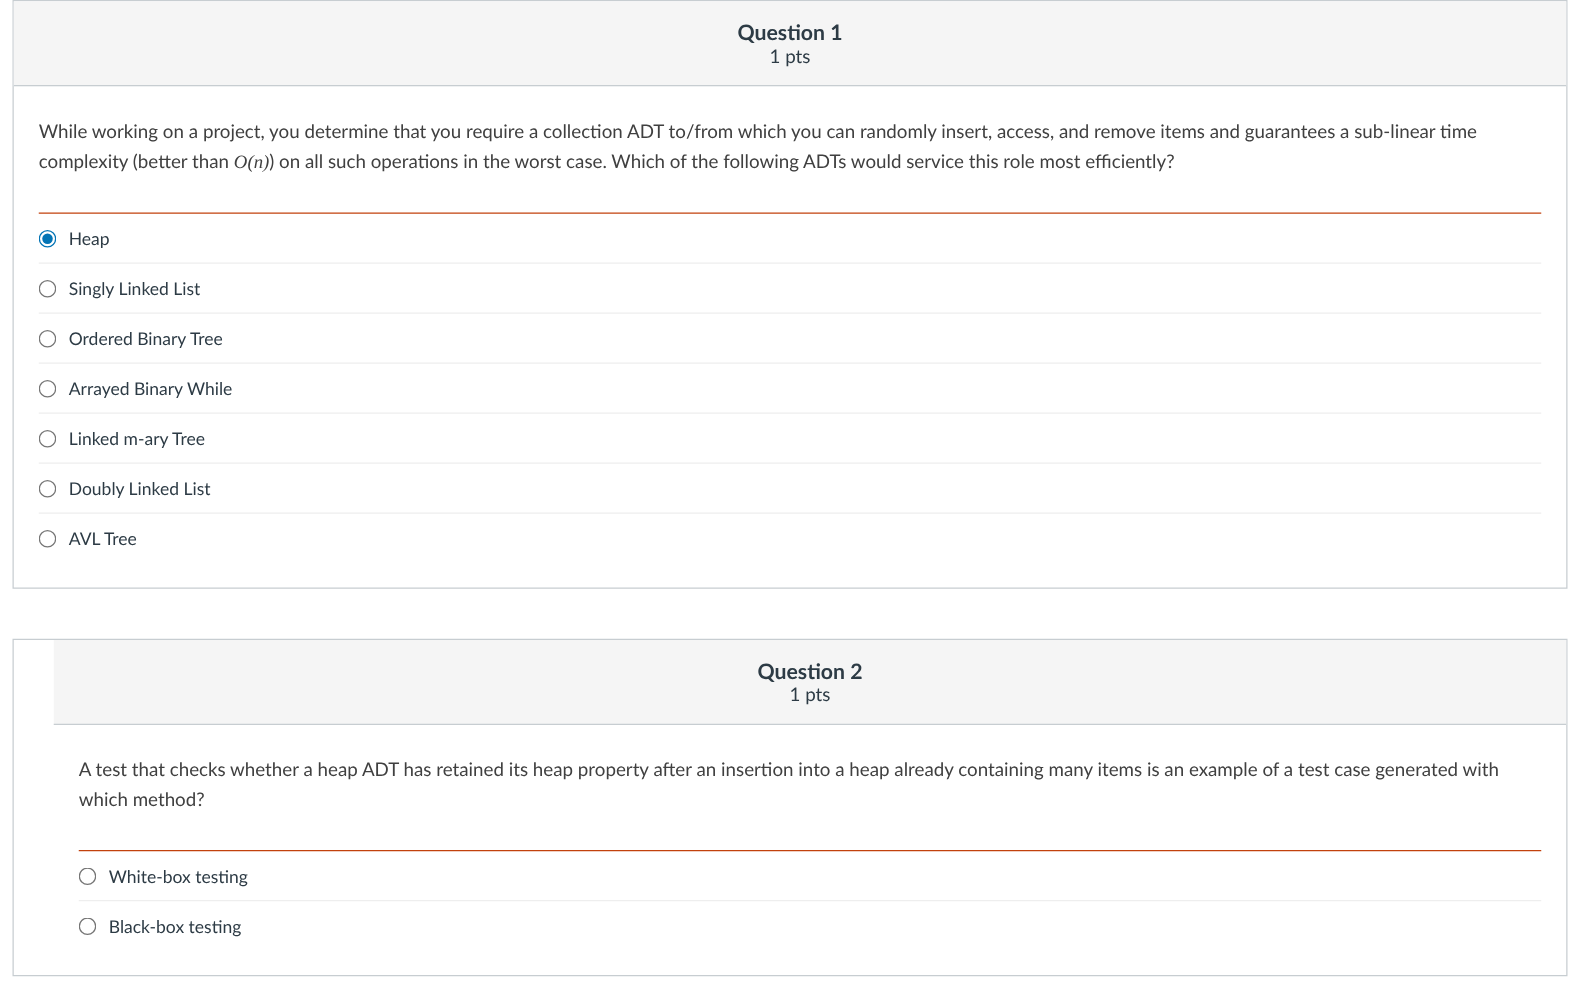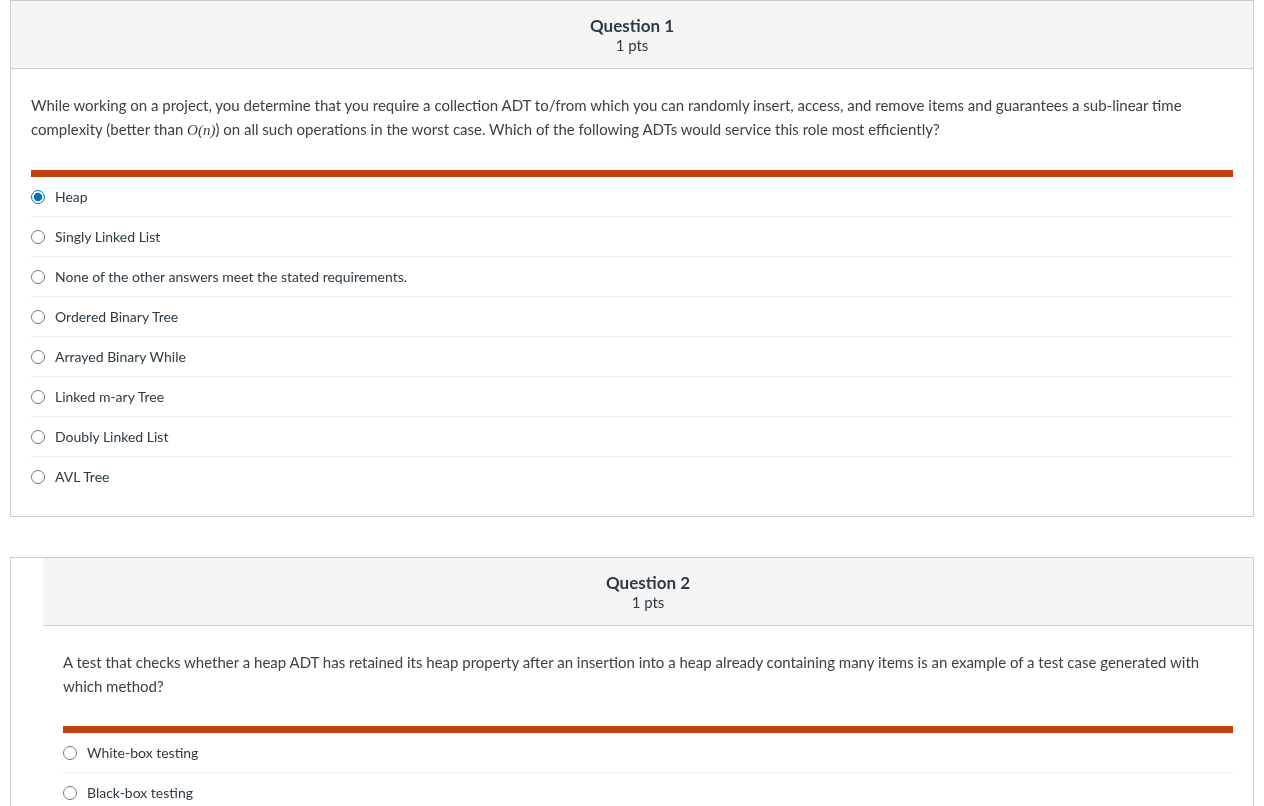--- a/index.html
+++ b/index.html
@@ -49,21 +49,21 @@
       font-size: 15px;
       line-height: 1.6;
       color: #404040;
       margin-bottom: 28px;
     }
     .math-var {
       font-style: italic;
       font-family: "STIX", "Times New Roman", serif;
     }
     .answers {
-      border-top: 7px solid #c2410c;
+      border-top: 1px solid #c2410c;
     }
     .answer-row {
       display: flex;
       align-items: center;
       padding: 11px 0;
       border-bottom: 1px solid #eee;
       cursor: pointer;
     }
     .answer-row:last-child {
       border-bottom: none;
@@ -94,24 +94,20 @@
       <span>While working on a project, you determine that you require a collection ADT to/from which you can randomly insert, access, and remove items and guarantees a sub-linear time complexity (better than </span><span class="math-var">O(n)</span><span>) on all such operations in the worst case.    Which of the following ADTs would service this role most efficiently?</span>
     </div>
     <div class="answers">
       <label class="answer-row">
         <input type="radio" name="q1" checked="" style="">
         <span class="answer-label">Heap</span>
       </label>
       <label class="answer-row">
         <input type="radio" name="q1" style="">
         <span class="answer-label">Singly Linked List</span>
-      </label>
-      <label class="answer-row">
-        <input type="radio" name="q1" style="">
-        <span class="answer-label">None of the other answers meet the stated requirements.</span>
       </label>
       <label class="answer-row">
         <input type="radio" name="q1" style="">
         <span class="answer-label">Ordered Binary Tree</span>
       </label>
       <label class="answer-row">
         <input type="radio" name="q1" style="">
         <span class="answer-label">Arrayed Binary While</span>
       </label>
       <label class="answer-row">

